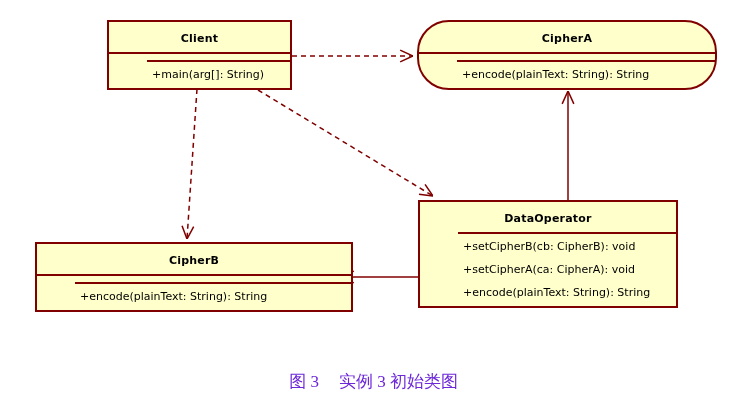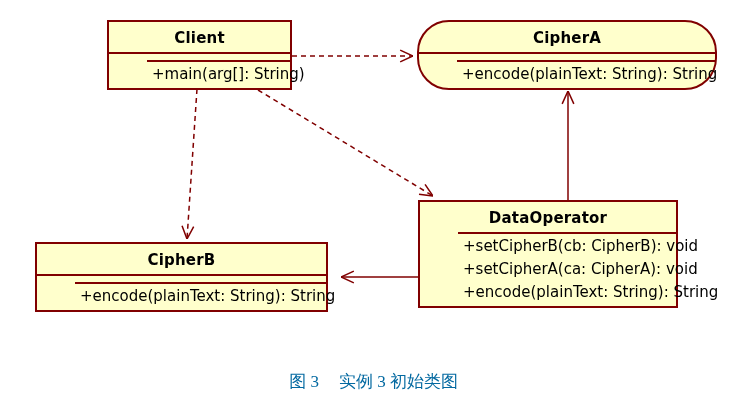--- a/index.html
+++ b/index.html
@@ -36,21 +36,21 @@
     stroke: var(--line-color, #800000);
     stroke-width: 1.3;
     fill: none;
   }
   .uml-class {
     position: absolute;
     z-index: 2;
     background: var(--box-fill, #FFFFCC);
     border: 2px solid var(--box-border, #800000);
     color: var(--text-color, #000000);
-    font-size: 15px;
+    font-size: 11px;
   }
   .uml-class .title {
     height: 30px;
     padding-top: 5px;
     text-align: center;
     font-weight: bold;
     line-height: 23px;
     letter-spacing: 0.2px;
   }
   .uml-class .attrs {
@@ -69,21 +69,21 @@
   }
   .caption {
     position: absolute;
     left: 0; top: 370px;
     width: 747px;
     display: flex;
     justify-content: center;
     gap: 20px;
     font-family: "Liberation Serif", "DejaVu Serif", serif;
     font-size: 17px;
-    color: #0369a1;
+    color: #6d28d9;
     z-index: 2;
   }
 </style>
 </head>
 <body>
 
 <div class="diagram">
 
   <svg class="connectors" viewBox="0 0 747 405" xmlns="http://www.w3.org/2000/svg">
     <defs>
@@ -107,21 +107,21 @@
   </div>
 
   <div class="uml-class" style="left:417px; top:20px; width:300px;border-radius:32px;">
     <div class="title">CipherA</div>
     <div class="attrs empty"></div>
     <div class="methods">
       <div>+encode(plainText: String): String</div>
     </div>
   </div>
 
-  <div class="uml-class" style="left:35px; top:242px; width:293px;">
+  <div class="uml-class" style="left:35px; top:242px; width:318px;">
     <div class="title">CipherB</div>
     <div class="attrs empty"></div>
     <div class="methods">
       <div>+encode(plainText: String): String</div>
     </div>
   </div>
 
   <div class="uml-class" style="left:418px; top:200px; width:260px;">
     <div class="title">DataOperator</div>
     <div class="methods">

